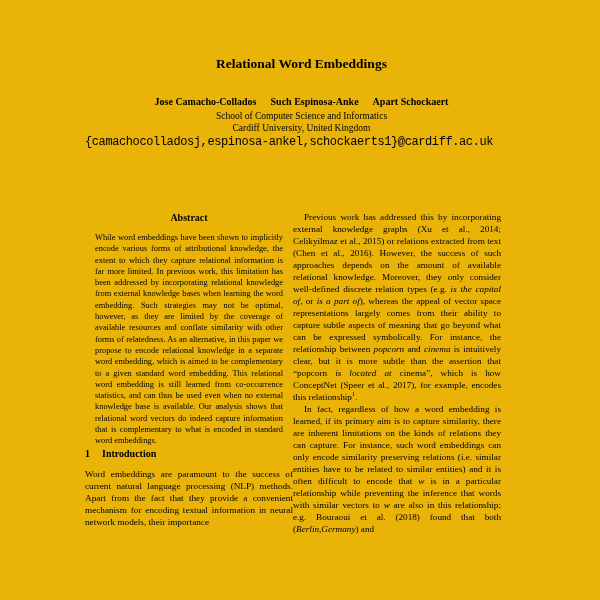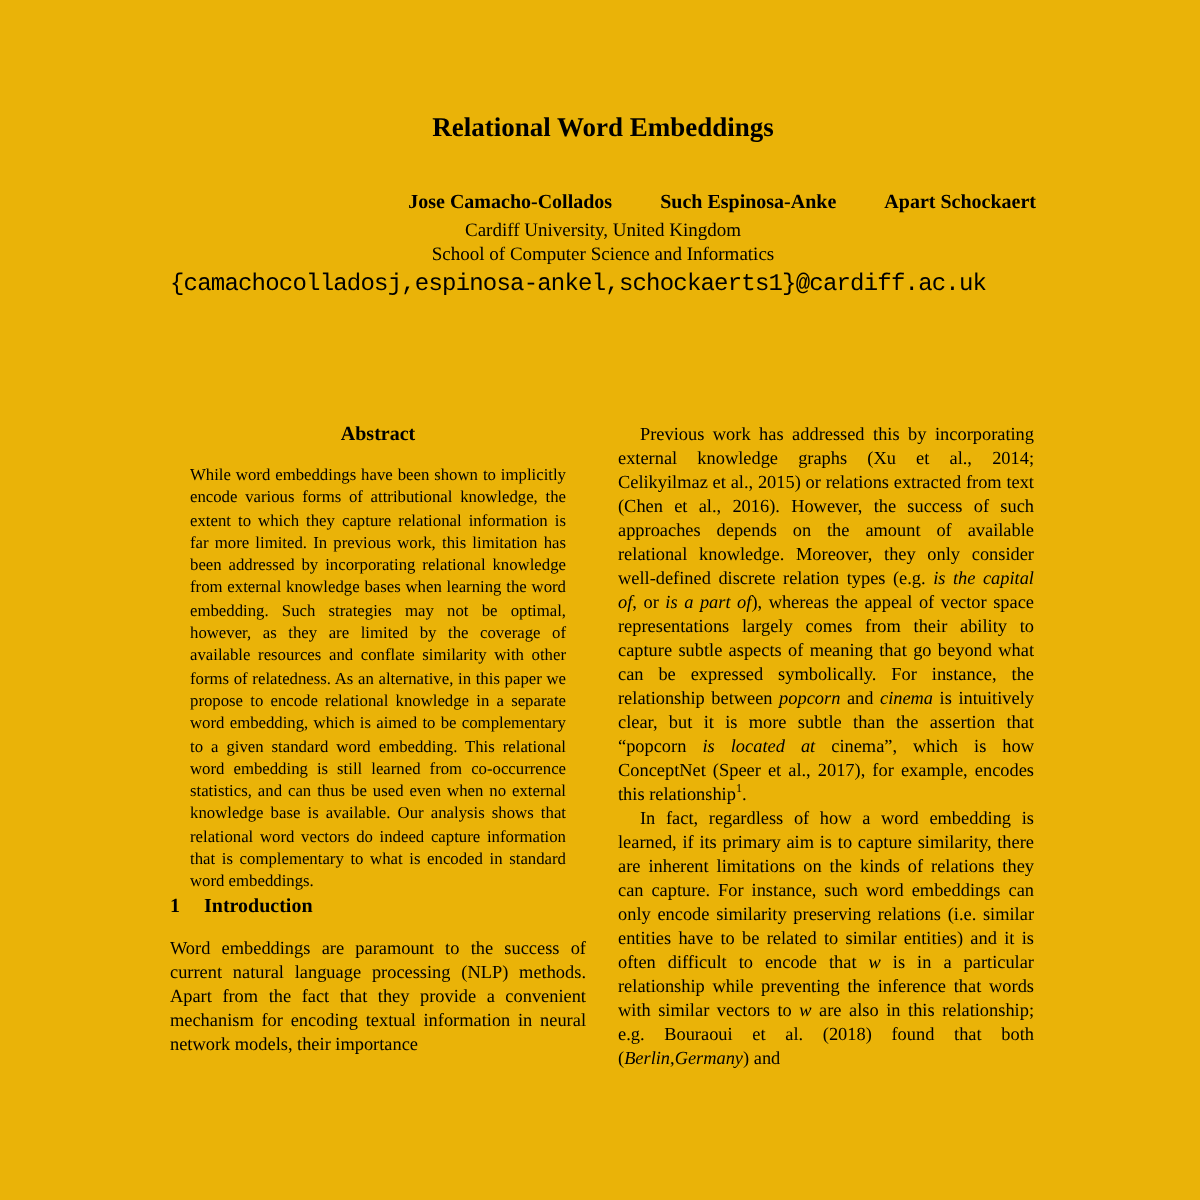--- a/index.html
+++ b/index.html
@@ -17,22 +17,22 @@
   }
   .title {
     text-align: center;
     font-size: 13.5px;
     font-weight: bold;
     line-height: 16px;
     margin-bottom: 24px;
   }
   .authors {
     display: flex;
-    justify-content: flex-end;
-    gap: 24px;
+    justify-content: center;
+    gap: 14px;
     font-weight: bold;
     font-size: 10px;
     line-height: 12px;
     margin-bottom: 2px;
   }
   .affil {
     text-align: center;
     font-size: 9.5px;
     line-height: 12px;
   }
@@ -40,21 +40,20 @@
     text-align: left;
     font-family: Liberation Mono, monospace;
     font-size: 12px;
     line-height: 14px;
     margin-top: 1px;
     letter-spacing: -0.4px;
     white-space: nowrap;
   }
   .columns {
     display: flex;
-    gap: 16px;
     margin-top: 62px;
   }
   .col { width: 208px; }
   .abstract { padding: 0 10px; }
   .abstract-heading {
     text-align: center;
     font-weight: bold;
     font-size: 10px;
     line-height: 13px;
     margin-bottom: 8px;
@@ -91,22 +90,22 @@
 <div class="page">
 
   <h1 class="title">Relational Word Embeddings</h1>
 
   <div class="authors">
     <span>Jose Camacho-Collados</span>
     <span>Such Espinosa-Anke</span>
     <span>Apart Schockaert</span>
   </div>
 
+  <div class="affil">School of Computer Science and Informatics</div>
   <div class="affil">Cardiff University, United Kingdom</div>
-  <div class="affil">School of Computer Science and Informatics</div>
   <div class="email">{camachocolladosj,espinosa-ankel,schockaerts1}@cardiff.ac.uk</div>
 
   <div class="columns">
 
     <div class="col">
       <div class="abstract">
         <div class="abstract-heading">Abstract</div>
         <p class="abstract-text">While word embeddings have been shown to implicitly encode various forms of attributional knowledge, the extent to which they capture relational information is far more limited. In previous work, this limitation has been addressed by incorporating relational knowledge from external knowledge bases when learning the word embedding. Such strategies may not be optimal, however, as they are limited by the coverage of available resources and conflate similarity with other forms of relatedness. As an alternative, in this paper we propose to encode relational knowledge in a separate word embedding, which is aimed to be complementary to a given standard word embedding. This relational word embedding is still learned from co-occurrence statistics, and can thus be used even when no external knowledge base is available. Our analysis shows that relational word vectors do indeed capture information that is complementary to what is encoded in standard word embeddings.</p>
       </div>
       <div class="section-heading">

